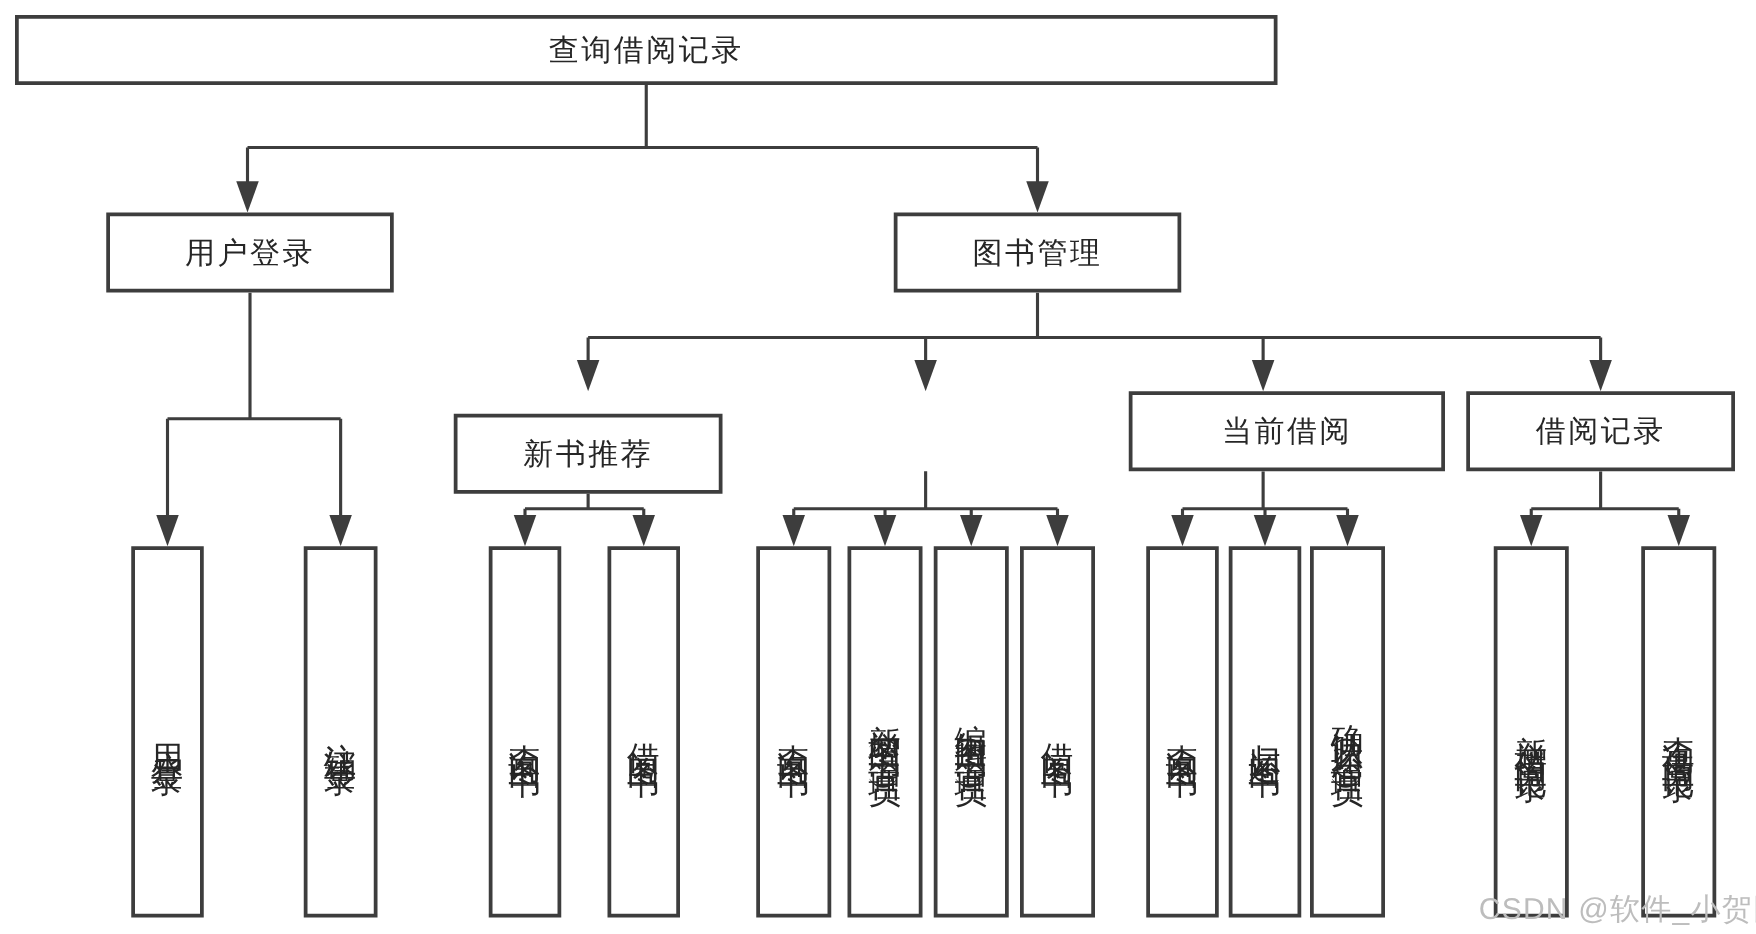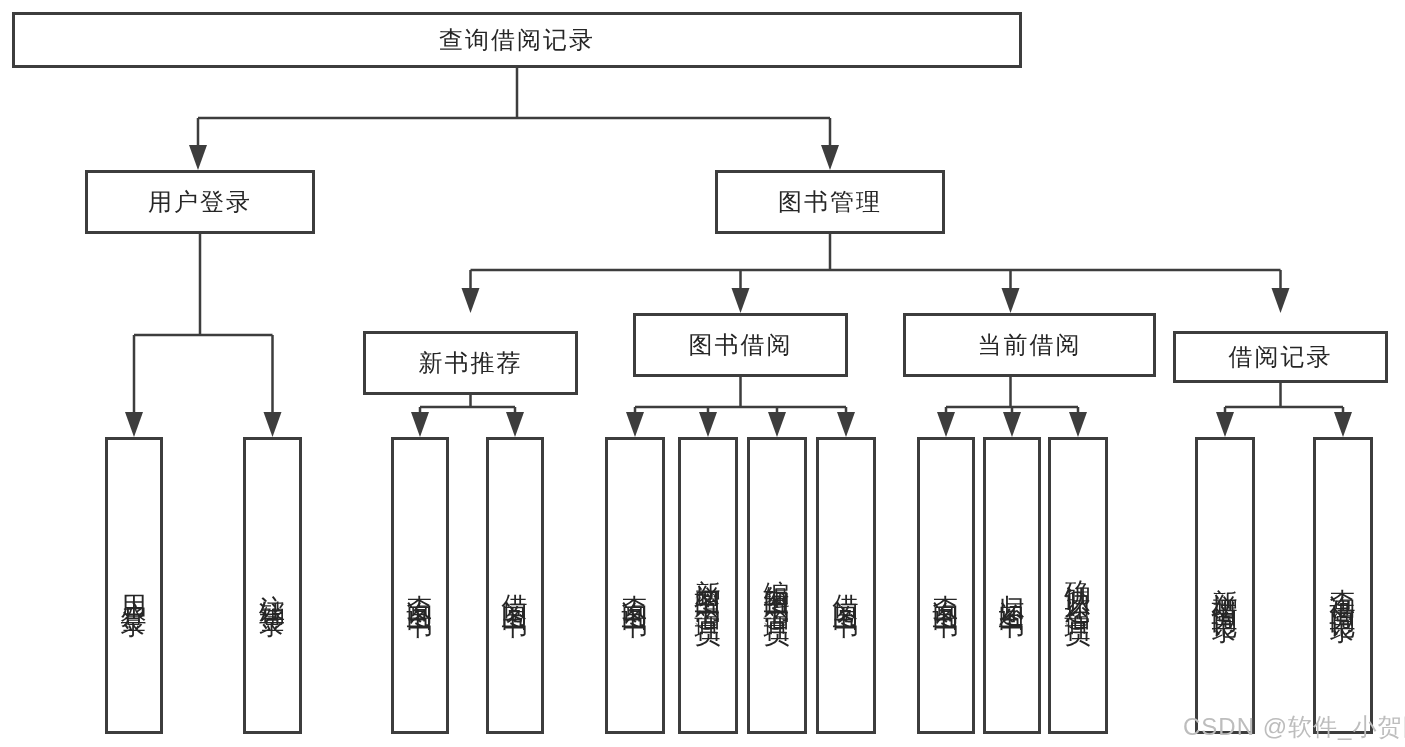--- a/index.html
+++ b/index.html
@@ -78,27 +78,24 @@
   <div class="box" style="left:85px;top:170px;width:230px;height:64px">
     <span class="hlabel">用户登录</span>
   </div>
   <div class="box" style="left:715px;top:170px;width:230px;height:64px">
     <span class="hlabel">图书管理</span>
   </div>
 
   <div class="box" style="left:363px;top:331px;width:215px;height:64px">
     <span class="hlabel">新书推荐</span>
   </div>
-  <div class="box" style="left:633px;top:313px;width:215px;height:64px">
-    <span class="hlabel">图书借阅</span>
-  </div>
   <div class="box" style="left:903px;top:313px;width:253px;height:64px">
     <span class="hlabel">当前借阅</span>
   </div>
-  <div class="box" style="left:1173px;top:331px;width:215px;height:52px">
+  <div class="box" style="left:1173px;top:313px;width:215px;height:64px">
     <span class="hlabel">借阅记录</span>
   </div>
 
   <div class="box" style="left:105px;top:437px;width:58px;height:297px">
     <span class="vlabel">用户登录</span>
   </div>
   <div class="box" style="left:243px;top:437px;width:59px;height:297px">
     <span class="vlabel">注销登录</span>
   </div>
 

